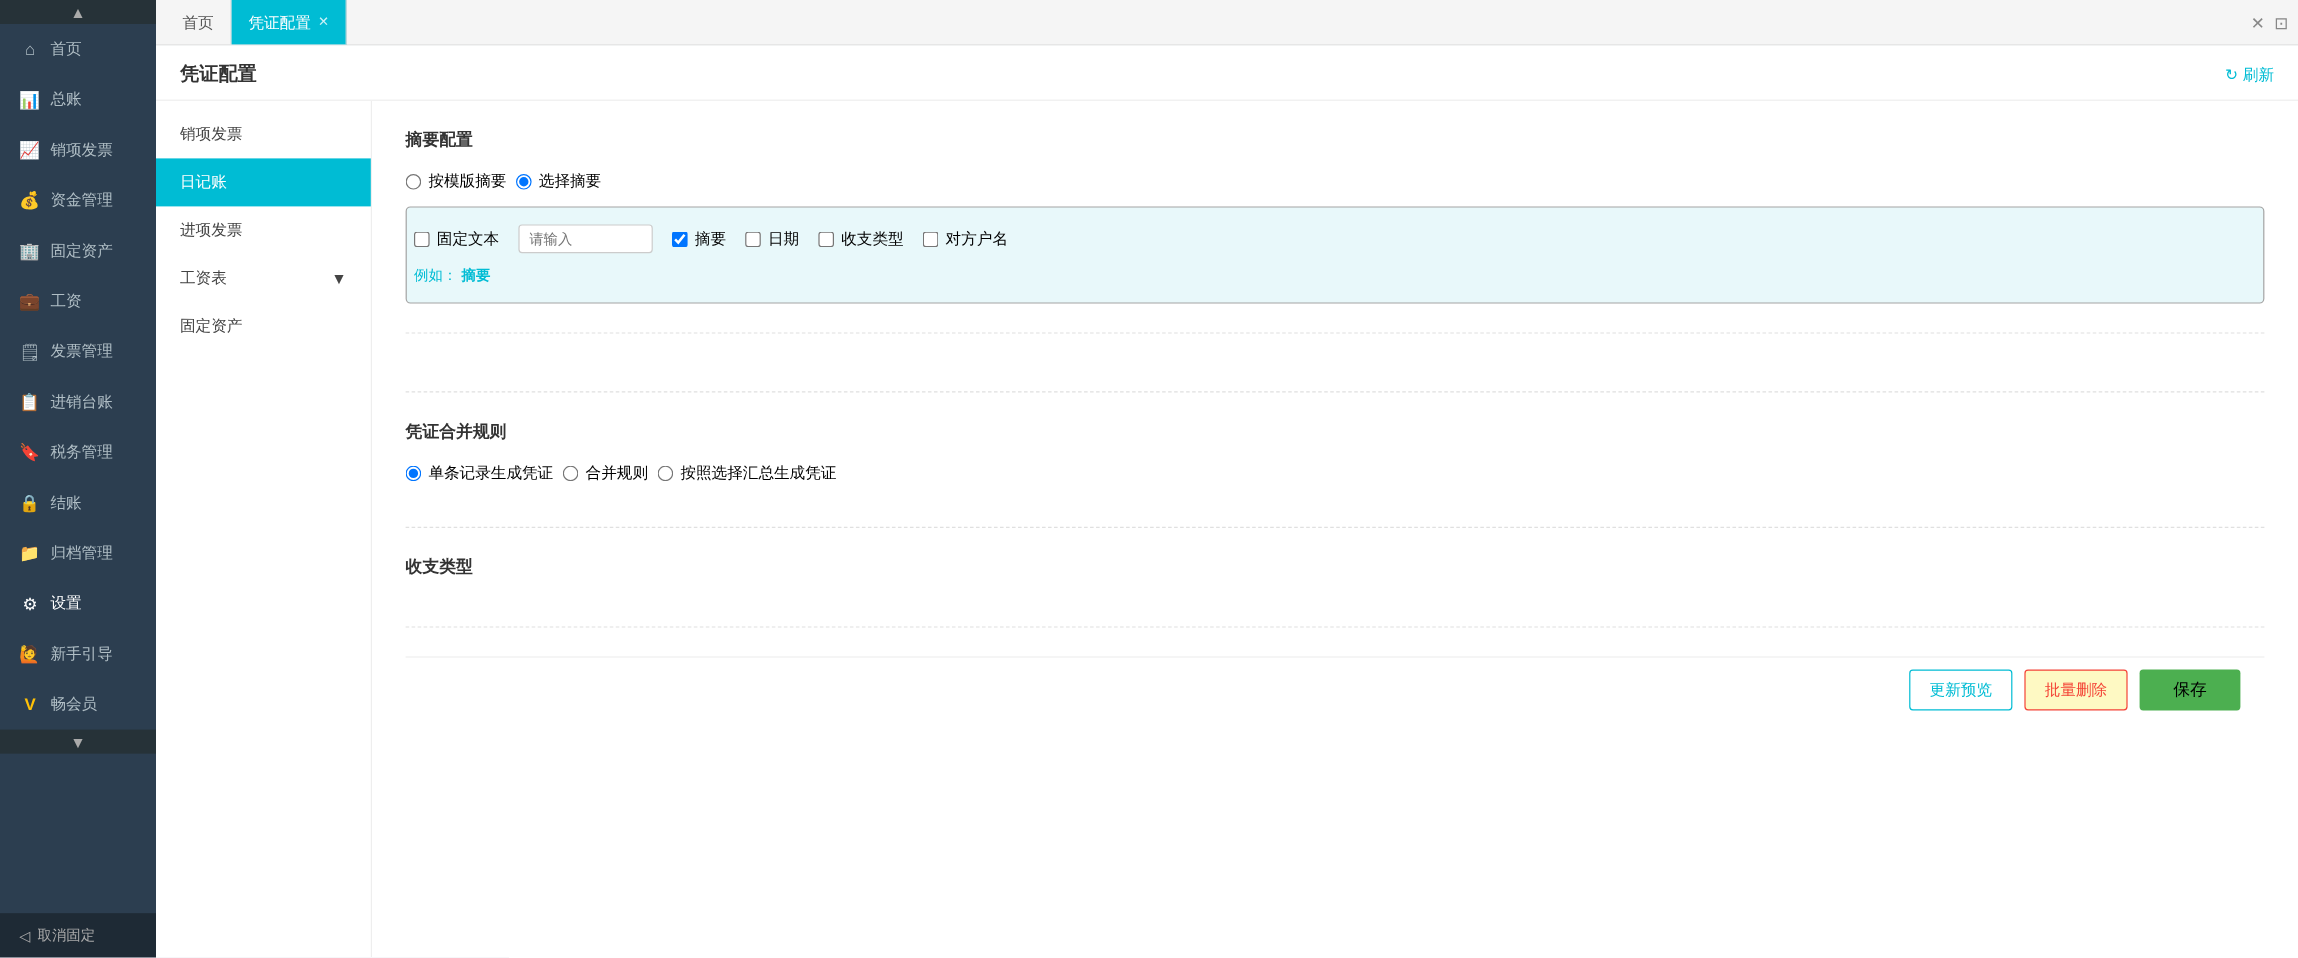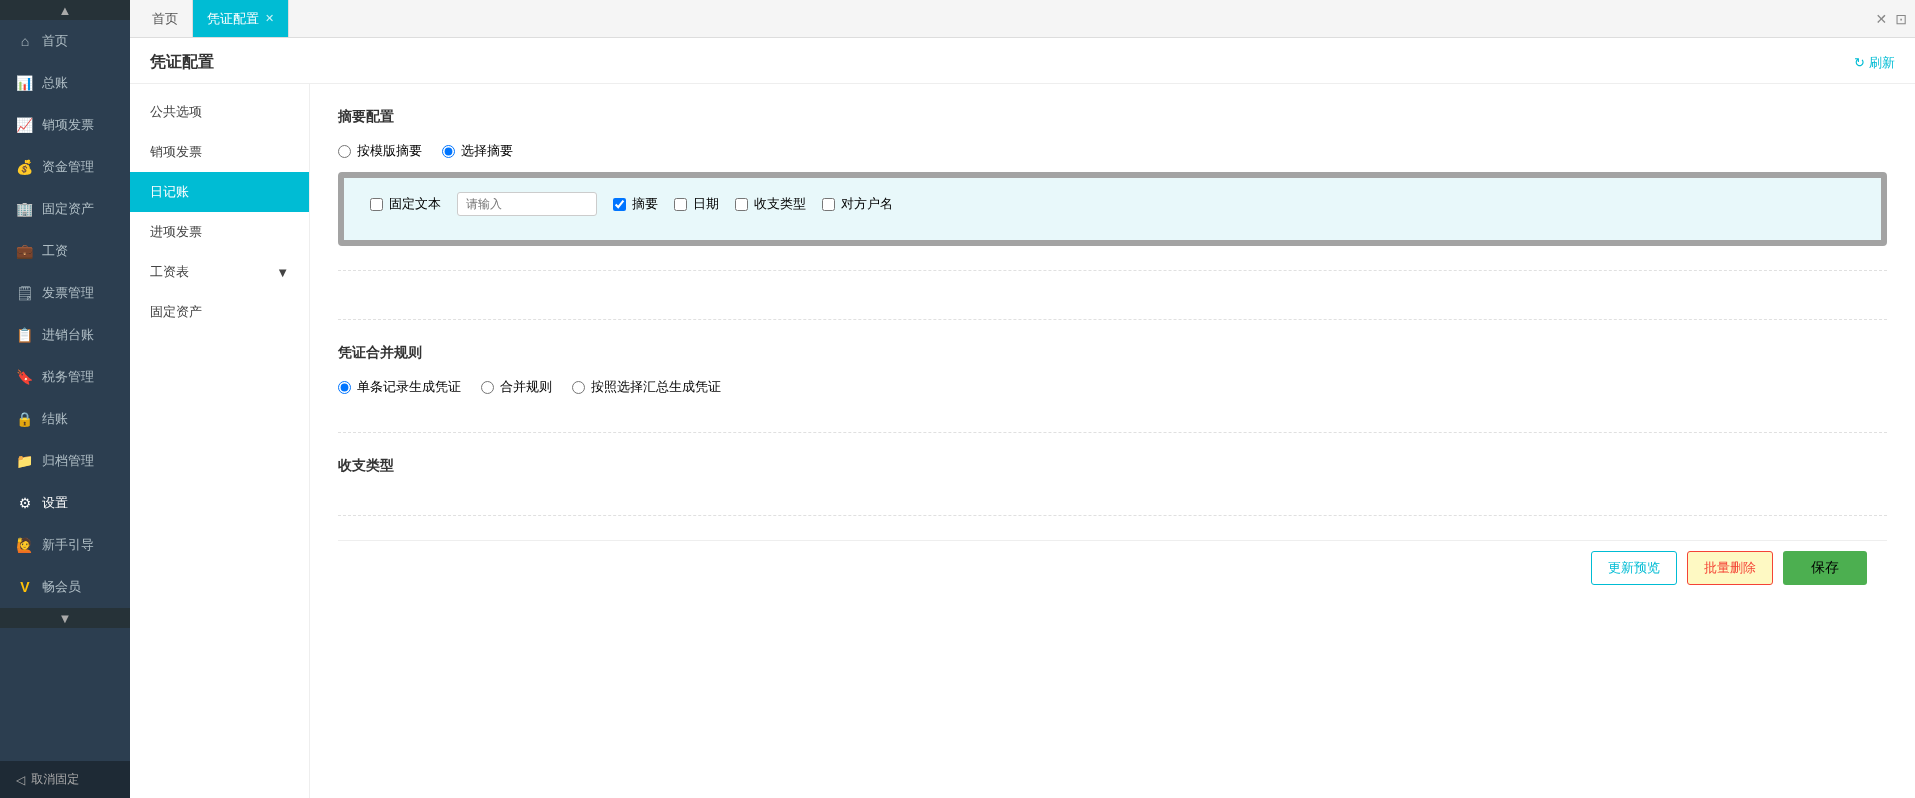--- a/index.html
+++ b/index.html
@@ -146,42 +146,42 @@
       border-bottom: 1px dashed #e0e0e0;
     }
     .section:last-child { border-bottom: none; }
     .section-title {
       font-size: 14px; font-weight: bold; color: #333;
       margin-bottom: 16px;
     }
 
     
     .option-row {
-      display: flex; align-items: center; gap: 20px; margin-bottom: 12px;
+      display: flex; align-items: center; gap: 8px; margin-bottom: 12px;
     }
     .radio-option, .checkbox-option {
       display: flex; align-items: center; gap: 6px; cursor: pointer;
     }
     .radio-option input, .checkbox-option input { cursor: pointer; }
 
     
     .summary-box {
       background: #e8f8fa;
-      border: 6px solid #a3a3a3;
+      border: 1px solid #a3a3a3;
       border-radius: 4px;
-      padding: 14px 26px;
+      padding: 14px 6px;
       margin-top: 8px;
     }
     .summary-row {
       display: flex; align-items: center; gap: 16px; margin-bottom: 10px;
     }
     .summary-input {
       border: 1px solid #ccc; border-radius: 3px;
       padding: 4px 8px; font-size: 12px; color: #999;
-      width: 140px;
+      width: 112px;
     }
     .example-text { color: #00bcd4; font-size: 12px; }
     .example-value { color: #00bcd4; font-size: 12px; font-weight: bold; }
 
     
     .bottom-bar {
       position: sticky;
       bottom: 0;
       background: #fff;
       border-top: 1px solid #eee;
@@ -307,23 +307,20 @@
       <span class="content-title">凭证配置</span>
       <button class="refresh-btn">
         <span>↻</span>
         <span>刷新</span>
       </button>
     </div>
 
     <div class="body-area">
 
       <div class="left-nav">
-        <div class="left-nav-item">
-          <span>公共选项</span>
-        </div>
         <div class="left-nav-item">
           <span>销项发票</span>
         </div>
         <div class="left-nav-item active">
           <span>日记账</span>
         </div>
         <div class="left-nav-item">
           <span>进项发票</span>
         </div>
         <div class="left-nav-item">
@@ -367,20 +364,24 @@
               </label>
               <label class="checkbox-option">
                 <input type="checkbox" style="">
                 <span>收支类型</span>
               </label>
               <label class="checkbox-option">
                 <input type="checkbox" style="">
                 <span>对方户名</span>
               </label>
             </div>
+            <div>
+              <span class="example-text">例如：</span>
+              <span class="example-value">摘要</span>
+            </div>
           </div>
         </div>
 
         <div class="section">
         </div>
 
         <div class="section">
           <div class="section-title">凭证合并规则</div>
           <div class="option-row">
             <label class="radio-option">

